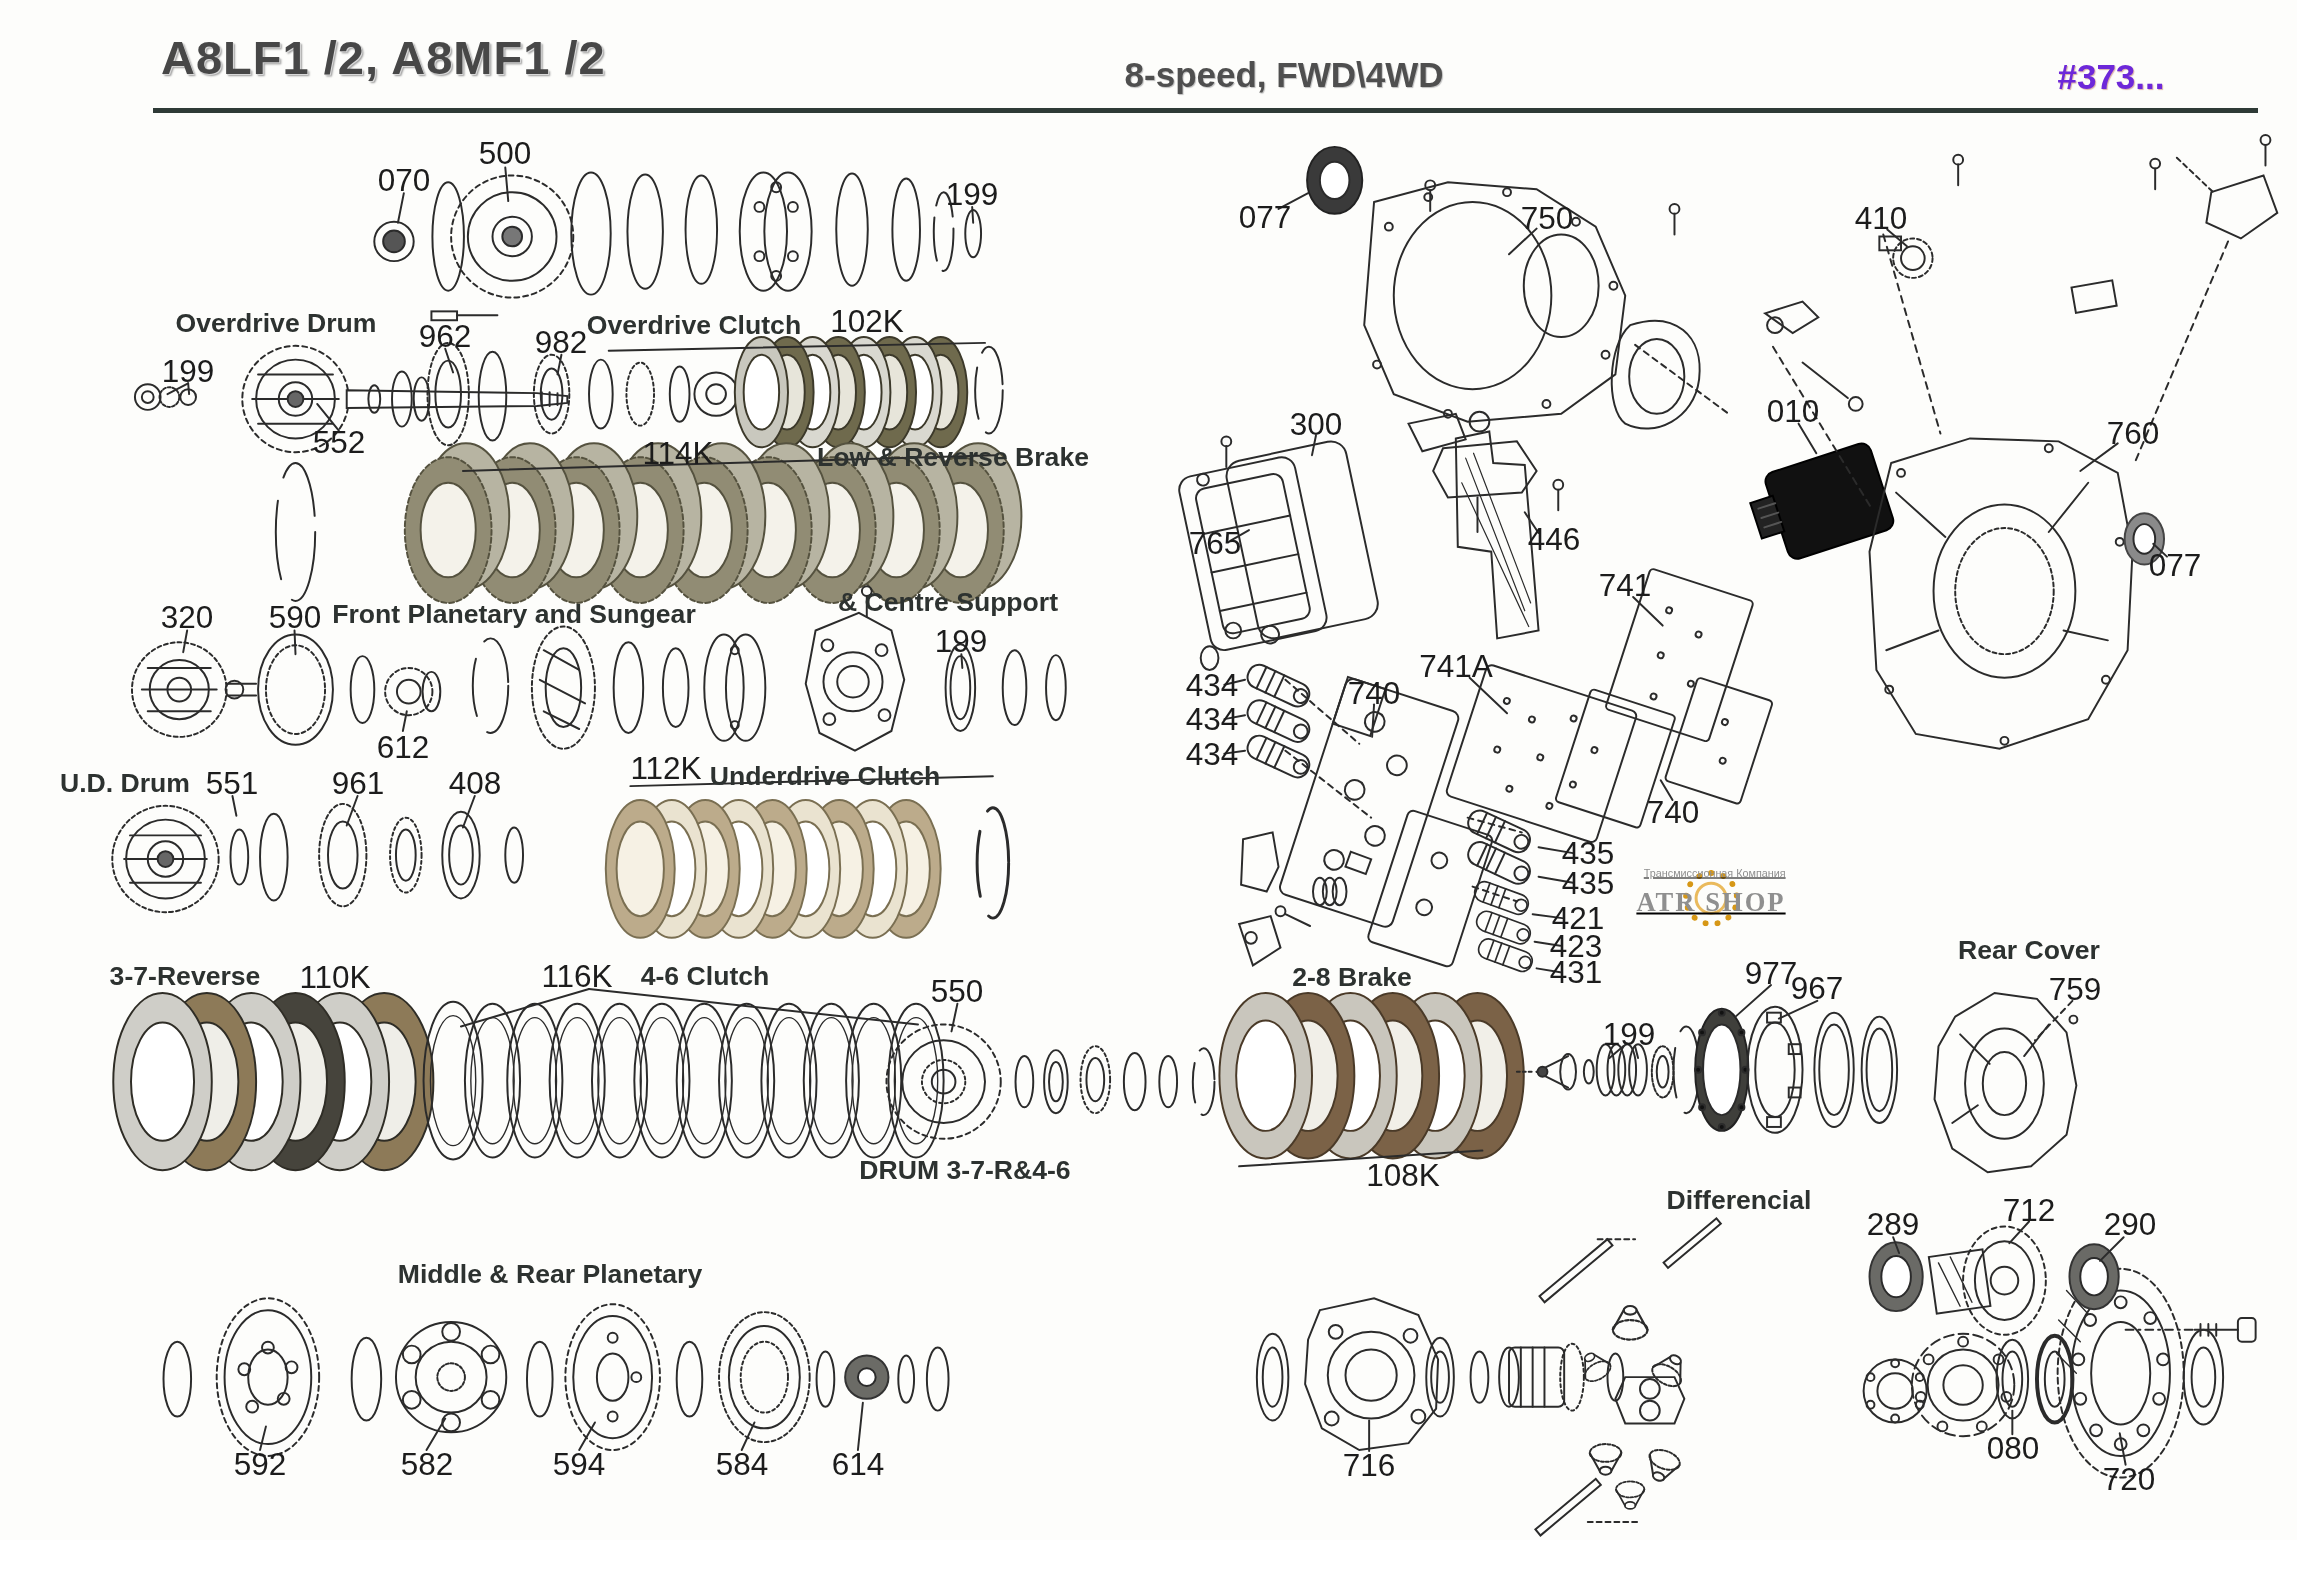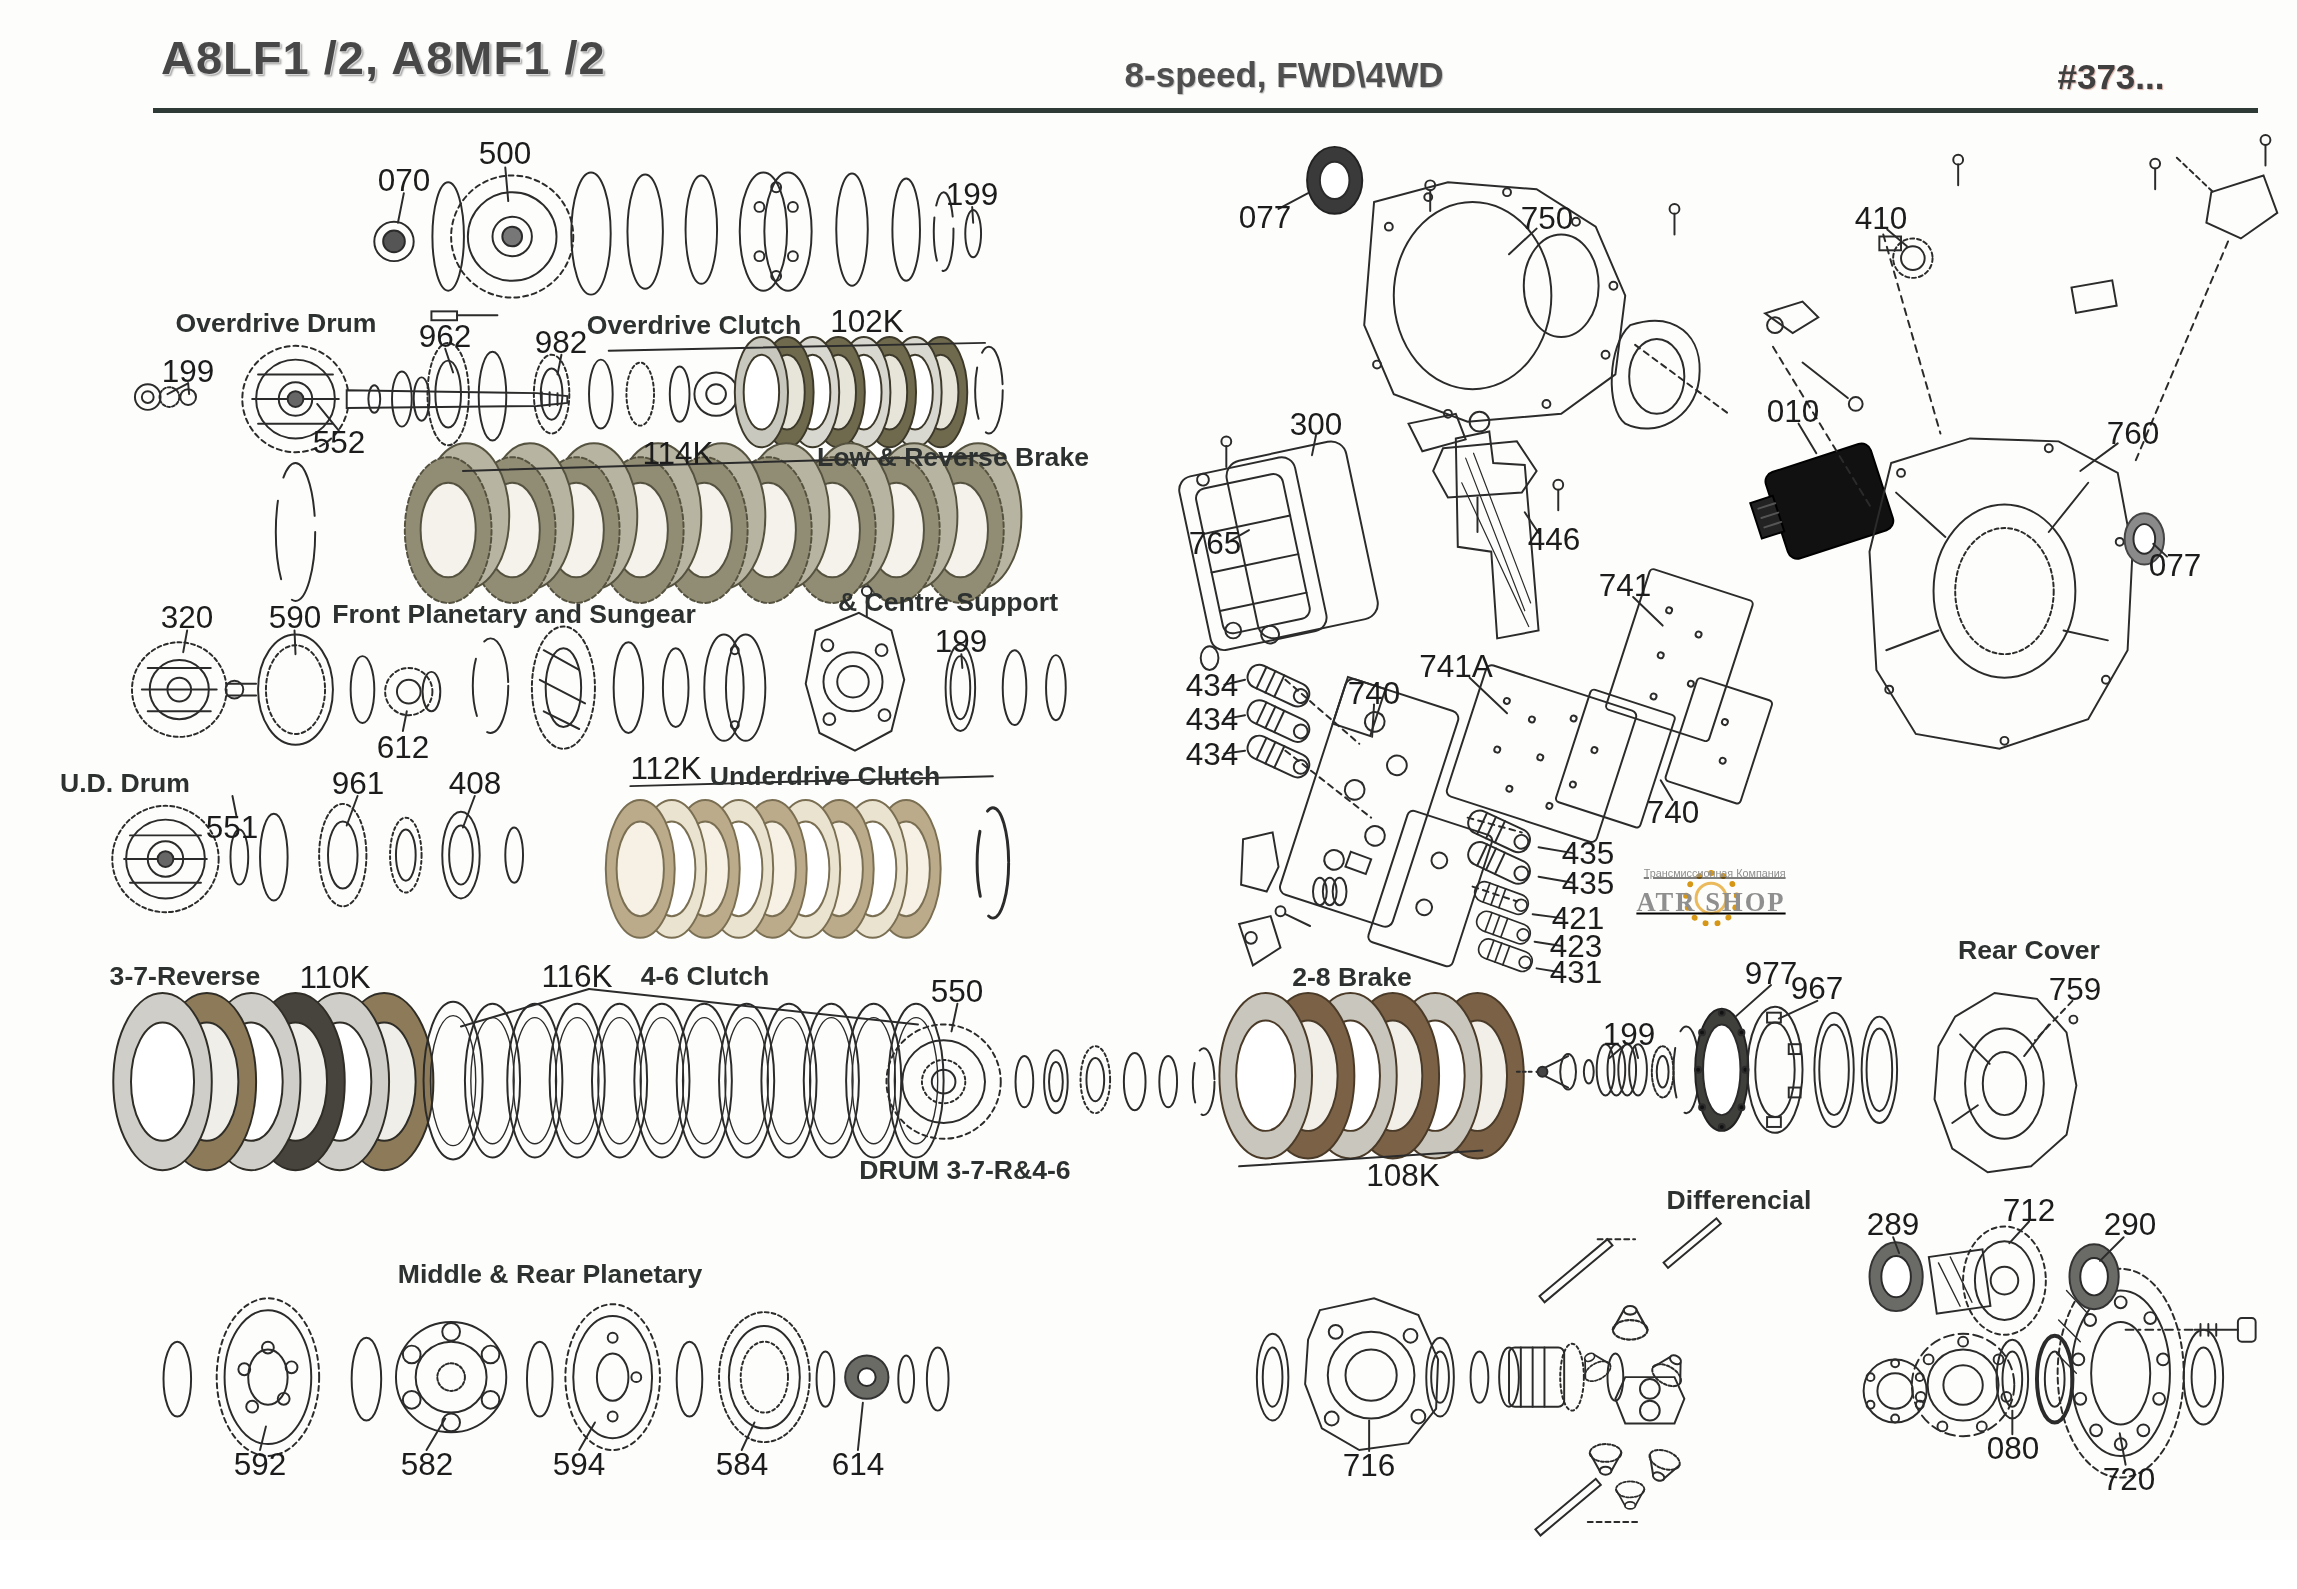--- a/index.html
+++ b/index.html
@@ -4,21 +4,21 @@
 <style>
   html,body{margin:0;padding:0;background:#ffffff;}
   .canvas{position:relative;width:2297px;height:1540px;background:#fdfdfb;
           font-family:"Liberation Sans",sans-serif;overflow:hidden;}
   .art{position:absolute;left:0;top:0;}
   .hdr-title{position:absolute;left:161px;top:29.6px;font-size:47px;font-weight:bold;
              color:#474747;letter-spacing:1px;text-shadow:1px 1px 0 #d8d8d8,2px 2px 2px #9a9a9a;}
   .hdr-sub{position:absolute;left:1284px;top:55px;transform:translateX(-50%);font-size:35px;
            font-weight:bold;color:#4f4f4f;text-shadow:1px 1px 1px #bdbdbd;white-space:nowrap;}
   .hdr-ref{position:absolute;left:2111px;top:57px;transform:translateX(-50%);font-size:35px;
-           font-weight:bold;color:#404040;text-shadow:1px 1px 1px #d9b0a8;}
+           font-weight:bold;color:#6d28d9;text-shadow:1px 1px 1px #d9b0a8;}
   .hdr-rule{position:absolute;left:153px;top:108px;width:2105px;height:4.9px;background:#2e3a36;}
   .lbl{position:absolute;transform:translate(-50%,-50%);white-space:nowrap;color:#1c1c1c;}
   .lbl.p{font-size:31.5px;}
   .lbl.h{font-size:26.6px;font-weight:bold;color:#2d3230;}
   .watermark{position:absolute;left:1711px;top:892px;transform:translate(-50%,-50%);
              text-align:right;z-index:3;text-decoration:underline;}
   .wm-ring{position:absolute;left:50%;top:62%;width:45px;height:45px;border:6.9px dotted #d4920a;
            border-radius:50%;transform:translate(-50%,-50%);opacity:.95;}
   .wm-ring-inner{position:absolute;left:50%;top:62%;width:27.6px;height:27.6px;border:3px solid #e8b24a;
            border-radius:50%;transform:translate(-50%,-50%);opacity:.9;}
@@ -758,21 +758,21 @@
       <span class="lbl p" style="left: 339px; top: 442px;">552</span>
       <span class="lbl p" style="left: 678px; top: 453px;">114K</span>
       <span class="lbl h" style="left: 953px; top: 457px;">Low &amp; Reverse Brake</span>
       <span class="lbl h" style="left: 514px; top: 614px;">Front Planetary and Sungear</span>
       <span class="lbl h" style="left: 948px; top: 602px;">&amp; Centre Support</span>
       <span class="lbl p" style="left: 187px; top: 617px;">320</span>
       <span class="lbl p" style="left: 295px; top: 617px;">590</span>
       <span class="lbl p" style="left: 403px; top: 747px;">612</span>
       <span class="lbl p" style="left: 961px; top: 641px;">199</span>
       <span class="lbl h" style="left: 125px; top: 783px;">U.D. Drum</span>
-      <span class="lbl p" style="left: 232px; top: 783px; margin-top: 44px;">551</span>
+      <span class="lbl p" style="left: 232px; top: 783px;">551</span>
       <span class="lbl p" style="left: 358px; top: 783px;">961</span>
       <span class="lbl p" style="left: 475px; top: 783px;">408</span>
       <span class="lbl p" style="left: 666px; top: 768px;">112K</span>
       <span class="lbl h" style="left: 825px; top: 776px;">Underdrive Clutch</span>
       <span class="lbl h" style="left: 185px; top: 976px;">3-7-Reverse</span>
       <span class="lbl p" style="left: 335px; top: 977px;">110K</span>
       <span class="lbl p" style="left: 577px; top: 976px;">116K</span>
       <span class="lbl h" style="left: 705px; top: 976px;">4-6 Clutch</span>
       <span class="lbl p" style="left: 957px; top: 991px;">550</span>
       <span class="lbl h" style="left: 965px; top: 1170px;">DRUM 3-7-R&amp;4-6</span>

